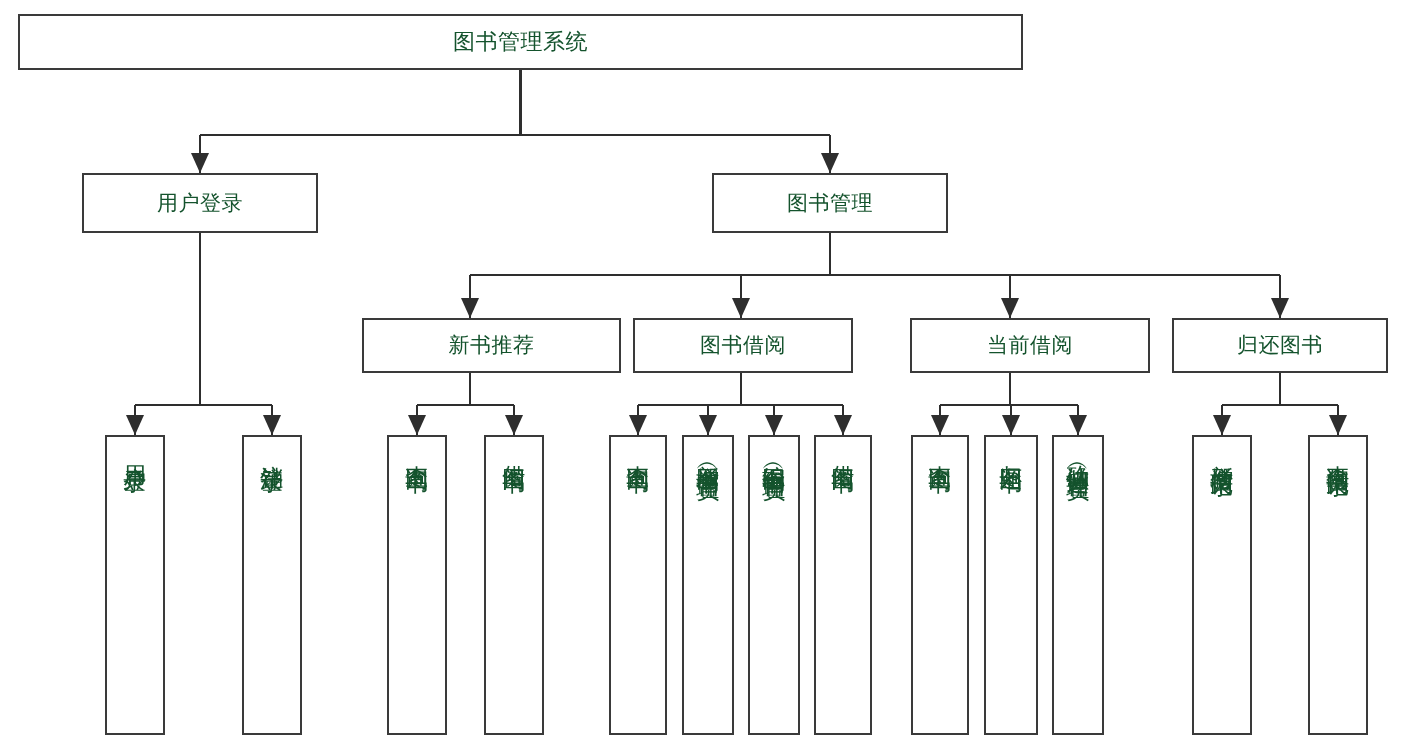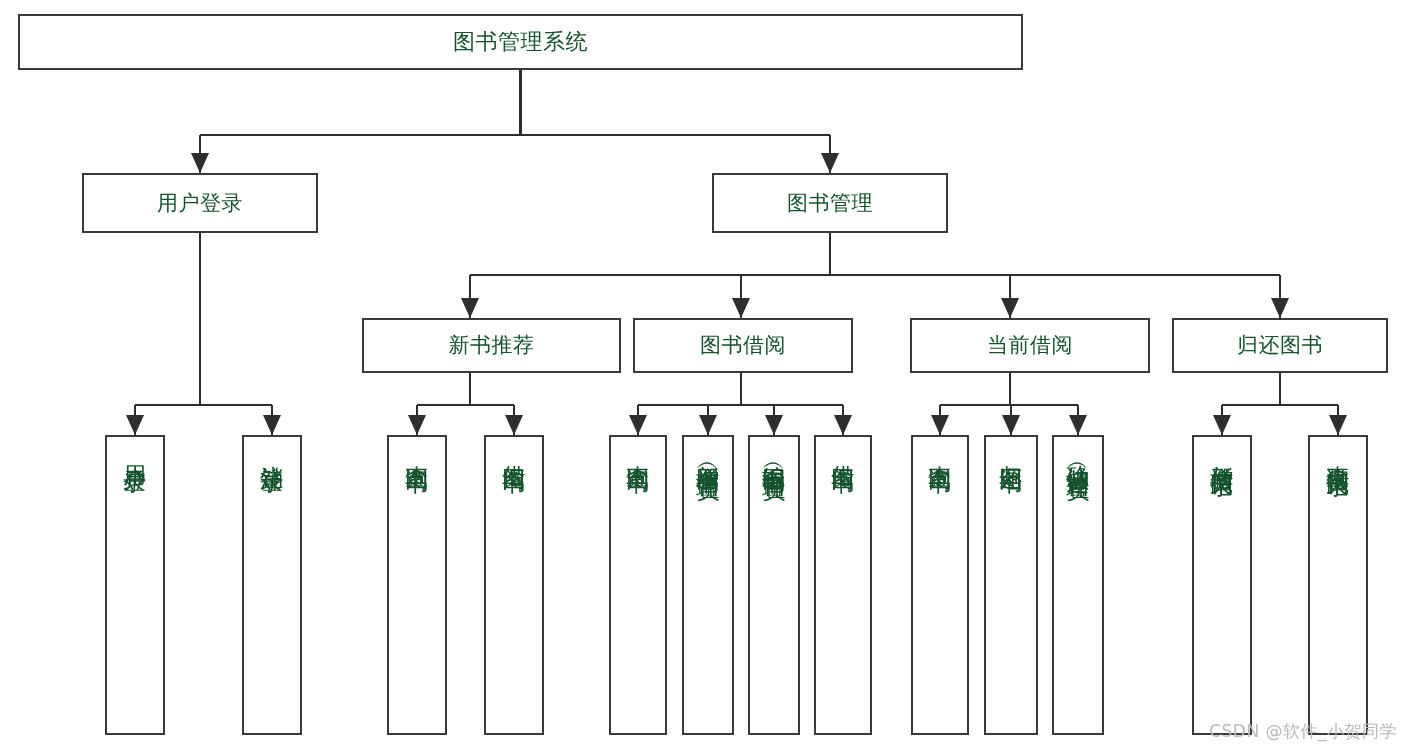--- a/index.html
+++ b/index.html
@@ -181,14 +181,13 @@
       <div class="node v" id="node-leaf-cur-3" style="left: 1052px; top: 435px; width: 52px; height: 300px;">
         <span class="label">确认归还（管理员）</span>
       </div>
       <div class="node v" id="node-leaf-rec-1" style="left: 1192px; top: 435px; width: 60px; height: 300px;">
         <span class="label">新增借阅记录</span>
       </div>
       <div class="node v" id="node-leaf-rec-2" style="left: 1308px; top: 435px; width: 60px; height: 300px;">
         <span class="label">查询借阅记录</span>
       </div>
     </div>
-  <div class="watermark">CSDN @软件_小贺同学</div>
 </div>
 
 </body></html>

